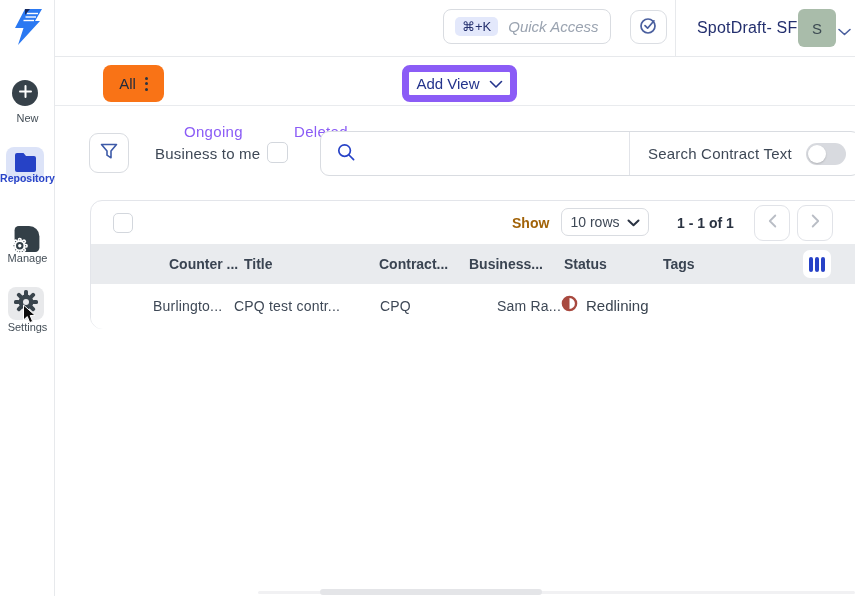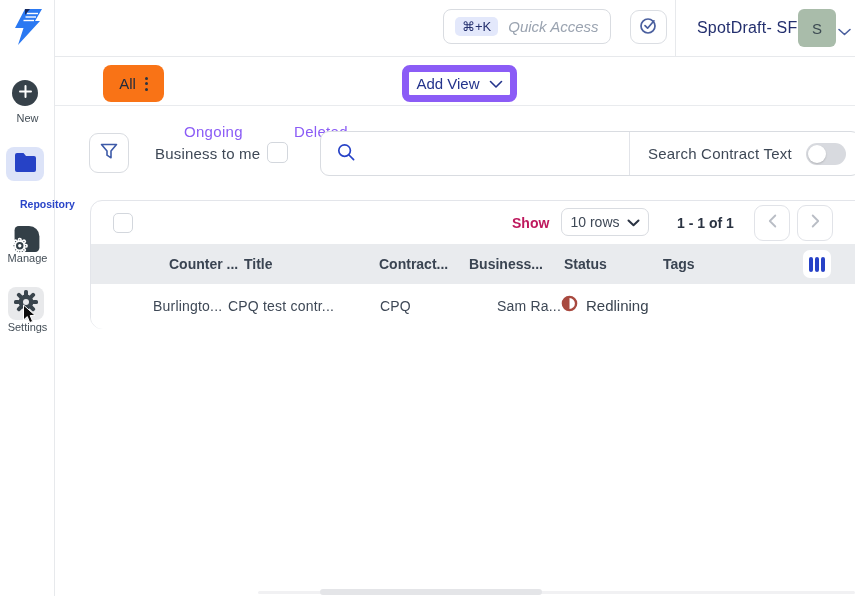--- a/index.html
+++ b/index.html
@@ -72,39 +72,39 @@
     padding-left:18px; gap:14px; }
   .sct-label { font-size:15px; color:#3e4856; white-space:nowrap; letter-spacing:.2px; }
   .toggle { width:40px; height:22px; border-radius:11px; background:#d8dadf; position:relative; cursor:pointer; }
   .toggle .knob { position:absolute; left:2px; top:2px; width:18px; height:18px; border-radius:50%;
     background:#fff; box-shadow:0 1px 2px rgba(0,0,0,.18); }
 
   
   .table-card { position:absolute; left:90px; top:200px; width:790px; height:129px;
     border:1px solid #e3e5ea; border-radius:12px; background:#fff; }
   .cb-select-all { position:absolute; left:22px; top:12px; width:20px; height:20px; }
-  .show-label { position:absolute; left:421px; top:14px; font-size:14px; font-weight:700; color:#be185d; }
+  .show-label { position:absolute; left:421px; top:14px; font-size:14px; font-weight:700; color:#a16207; }
   .rows-select { position:absolute; left:470px; top:7px; width:88px; height:28px;
     border:1px solid #d9dce1; border-radius:7px; background:#fff; display:flex; align-items:center;
     justify-content:center; gap:7px; font-size:14px; color:#3e4856; cursor:pointer; }
   .range-label { position:absolute; left:586px; top:14px; font-size:14px; font-weight:700; color:#2a3342; }
   .page-btn { position:absolute; top:4px; width:36px; height:36px; border:1px solid #e1e3e8;
     border-radius:9px; background:#fff; display:flex; align-items:center; justify-content:center; cursor:pointer; }
   .prev-btn { left:663px; } .next-btn { left:706px; }
   .thead { position:absolute; left:0; top:43px; width:790px; height:40px; background:#e9ebee; }
   .th { position:absolute; top:12px; font-size:14px; font-weight:700; color:#3a4452; white-space:nowrap; }
   .columns-btn { position:absolute; left:712px; top:49px; width:28px; height:28px; background:#fff;
     border-radius:7px; display:flex; align-items:center; justify-content:center; gap:2.5px; cursor:pointer; }
   .columns-btn i { width:3.5px; height:15px; border-radius:2px; background:#2742c7; }
   .trow { position:absolute; left:0; top:83px; width:790px; height:45px; background:#fff;
     border-radius:0 0 12px 12px; cursor:pointer; }
   .td { position:absolute; top:14px; font-size:14px; color:#3e4856; white-space:nowrap; letter-spacing:.2px; }
   .col-counter { left:78px; } .col-title { left:153px; } .col-contract { left:288px; }
   .col-business { left:378px; } .col-status { left:473px; } .col-tags { left:572px; }
-  .cell-counter { left:62px; } .cell-title { left:137px; } .cell-contract { left:289px; }
+  .cell-counter { left:62px; } .cell-title { left:143px; } .cell-contract { left:289px; }
   .cell-business { left:377px;margin-left:29px; }
   .status-cell { position:absolute; left:470px; top:11px; display:flex; align-items:center; gap:8px;justify-content:flex-end; }
   .status-text { font-size:15px; color:#3a4450; }
 
   
   .hscroll-track { position:absolute; left:258px; top:591px; width:597px; height:3px; background:#f1f1f3; border-radius:2px; }
   .hscroll-thumb { position:absolute; left:320px; top:589px; width:222px; height:6px; background:#e4e5e8; border-radius:3px; }
 </style>
 </head>
 <body>
@@ -160,21 +160,21 @@
     </div>
     <div class="side-label" style="top:112px;">New</div>
 
     <div class="repo-item">
       <span>
         <svg width="25" height="21" viewBox="0 0 25 21">
           <path d="M2 3 a2 2 0 0 1 2-2 h6.5 l2.5 3 h8 a2 2 0 0 1 2 2 v12 a2 2 0 0 1 -2 2 H4 a2 2 0 0 1 -2-2 Z" fill="#2642c6"></path>
         </svg>
       </span>
     </div>
-    <div class="side-label repo-label" style="top:198px;padding-left:20px;">Repository</div>
+    <div class="side-label repo-label" style="top:172px;">Repository</div>
 
     <div class="manage-item">
       <span>
         <svg width="32" height="30" viewBox="0 0 30 29">
           <path d="M7 2 H17 A10 10 0 0 1 27 12 V23 A4 4 0 0 1 23 27 H7 A4 4 0 0 1 3 23 V6 A4 4 0 0 1 7 2 Z" fill="#333f47"></path>
           <g transform="translate(8,21)">
             <g fill="#333f47" stroke="#fff" stroke-width="1.6">
               <rect x="-1.2" y="-7" width="2.4" height="4" rx="1"></rect>
               <rect x="-1.2" y="3" width="2.4" height="4" rx="1"></rect>
               <rect x="-7" y="-1.2" width="4" height="2.4" rx="1"></rect>

